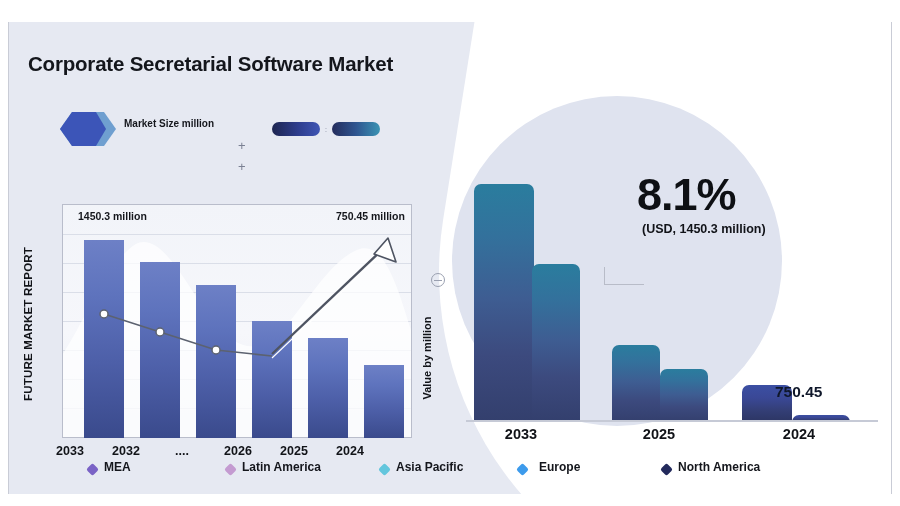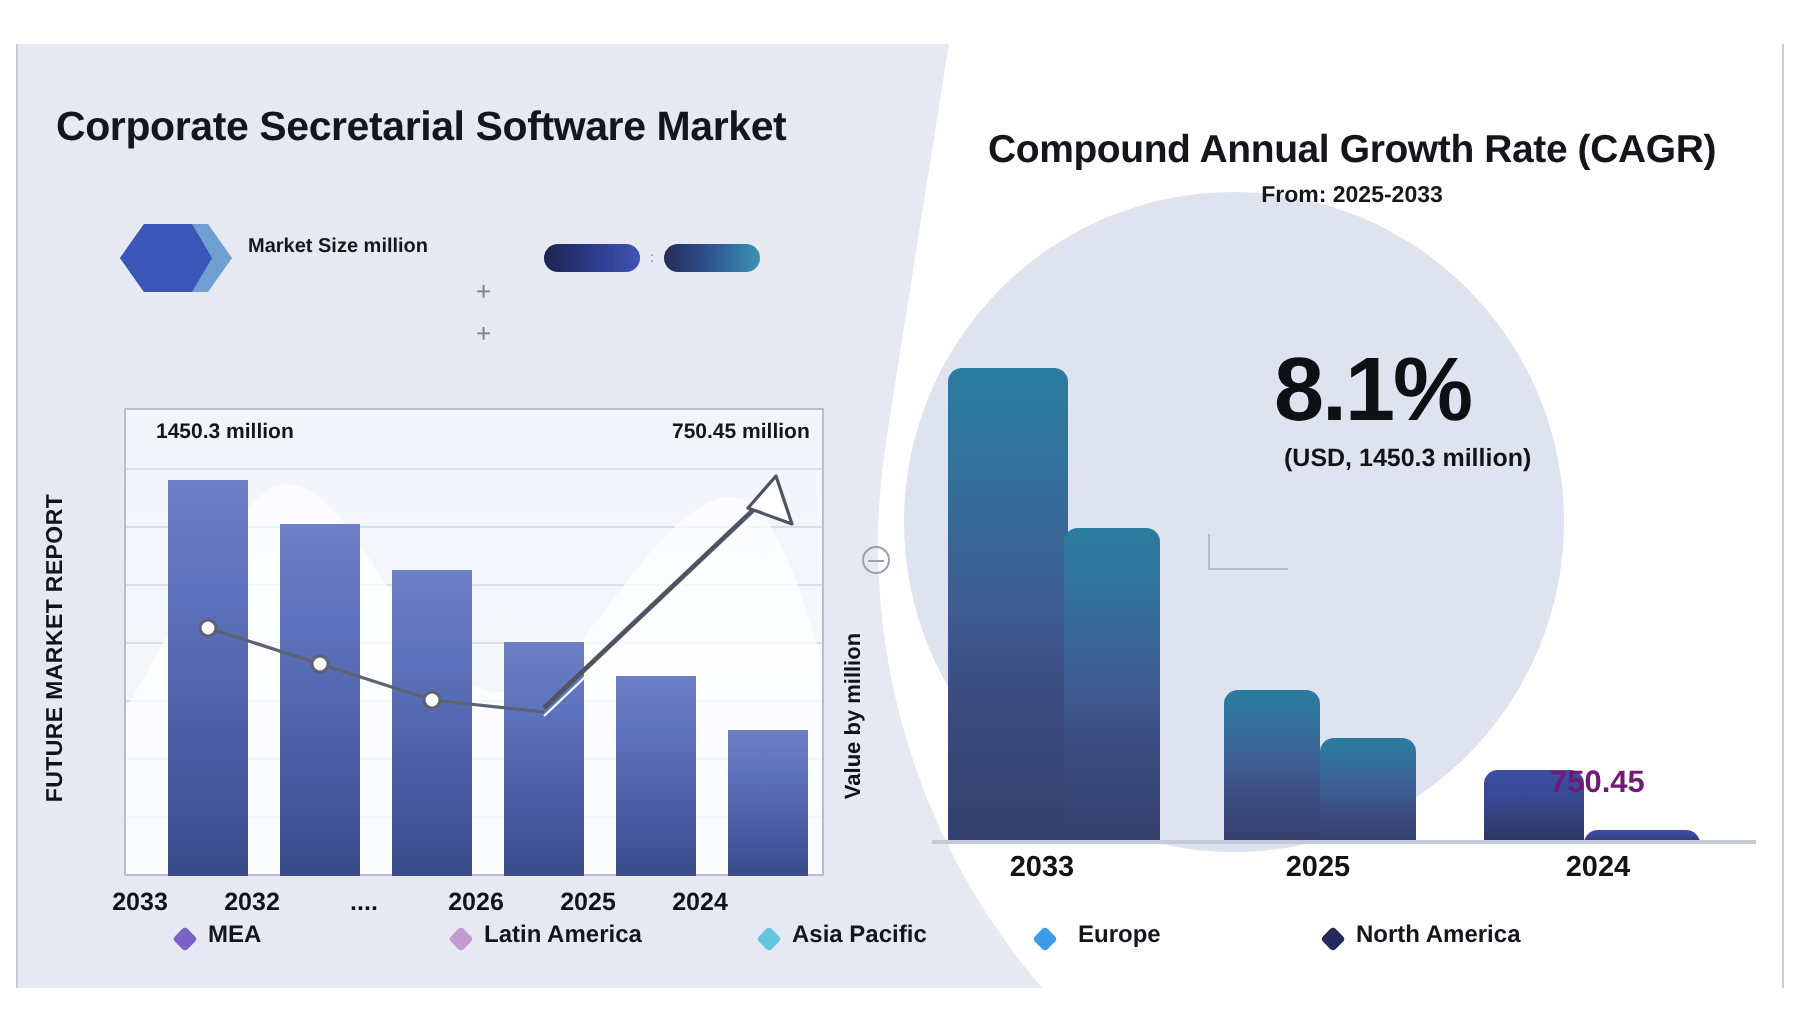--- a/index.html
+++ b/index.html
@@ -161,21 +161,21 @@
   .rbaseline {
     position:absolute; left:14px; top:398px; width:412px; height:2px; background:#c6cad6;
   }
   .rxlabel {
     position:absolute; top:404px;
     font-size:14.5px; font-weight:700; color:#111318;
     text-align:center; white-space:nowrap;
   }
   .value-750 {
     position:absolute; left:323px; top:361px;
-    font-size:15.5px; font-weight:700; color:#701a75; white-space:nowrap;
+    font-size:15.5px; font-weight:700; color:#0f172a; white-space:nowrap;
   }
   .bracket {
     position:absolute; left:152px; top:245px; width:40px; height:18px;
     border-left:1.5px solid #b8bcc8;
     border-top:1.5px solid #b8bcc8;
     transform: scaleY(-1);
   }
 
   
   .legend-row {
@@ -287,22 +287,20 @@
         <div class="xlabel" style="left: 268px; width: 52px;">2025</div>
         <div class="xlabel" style="left: 324px; width: 52px;">2024</div>
       </div>
 
     <div class="y-axis-left">FUTURE MARKET REPORT</div>
     <div class="y-axis-right">Value by million</div>
     <div class="minus-icon"></div>
   </div>
 
   <div class="right-panel">
-    <div class="cagr-title">Compound Annual Growth Rate (CAGR)</div>
-    <div class="cagr-sub">From: 2025-2033</div>
 
     <div class="rbars" id="right-bar-group">
         <div class="rbar" style="left: 22px; top: 162px; width: 60px; height: 238px;"></div>
         <div class="rbar" style="left: 80px; top: 242px; width: 48px; height: 158px;"></div>
         <div class="rbar" style="left: 160px; top: 323px; width: 48px; height: 77px;"></div>
         <div class="rbar" style="left: 208px; top: 347px; width: 48px; height: 53px;"></div>
         <div class="rbar navy" style="left: 290px; top: 363px; width: 50px; height: 37px;"></div>
         <div class="rbar navy" style="left: 340px; top: 393px; width: 58px; height: 7px;"></div>
       </div>
     <div class="rbaseline"></div>

